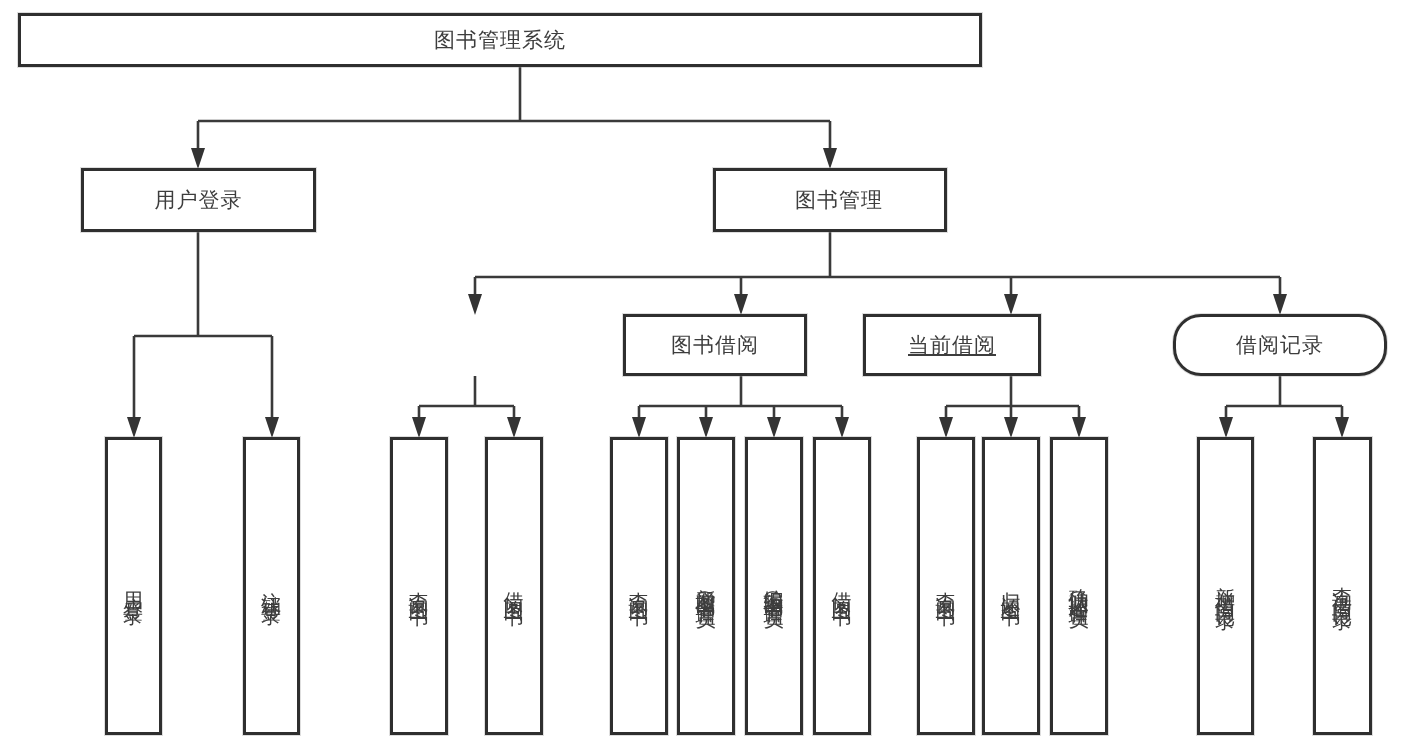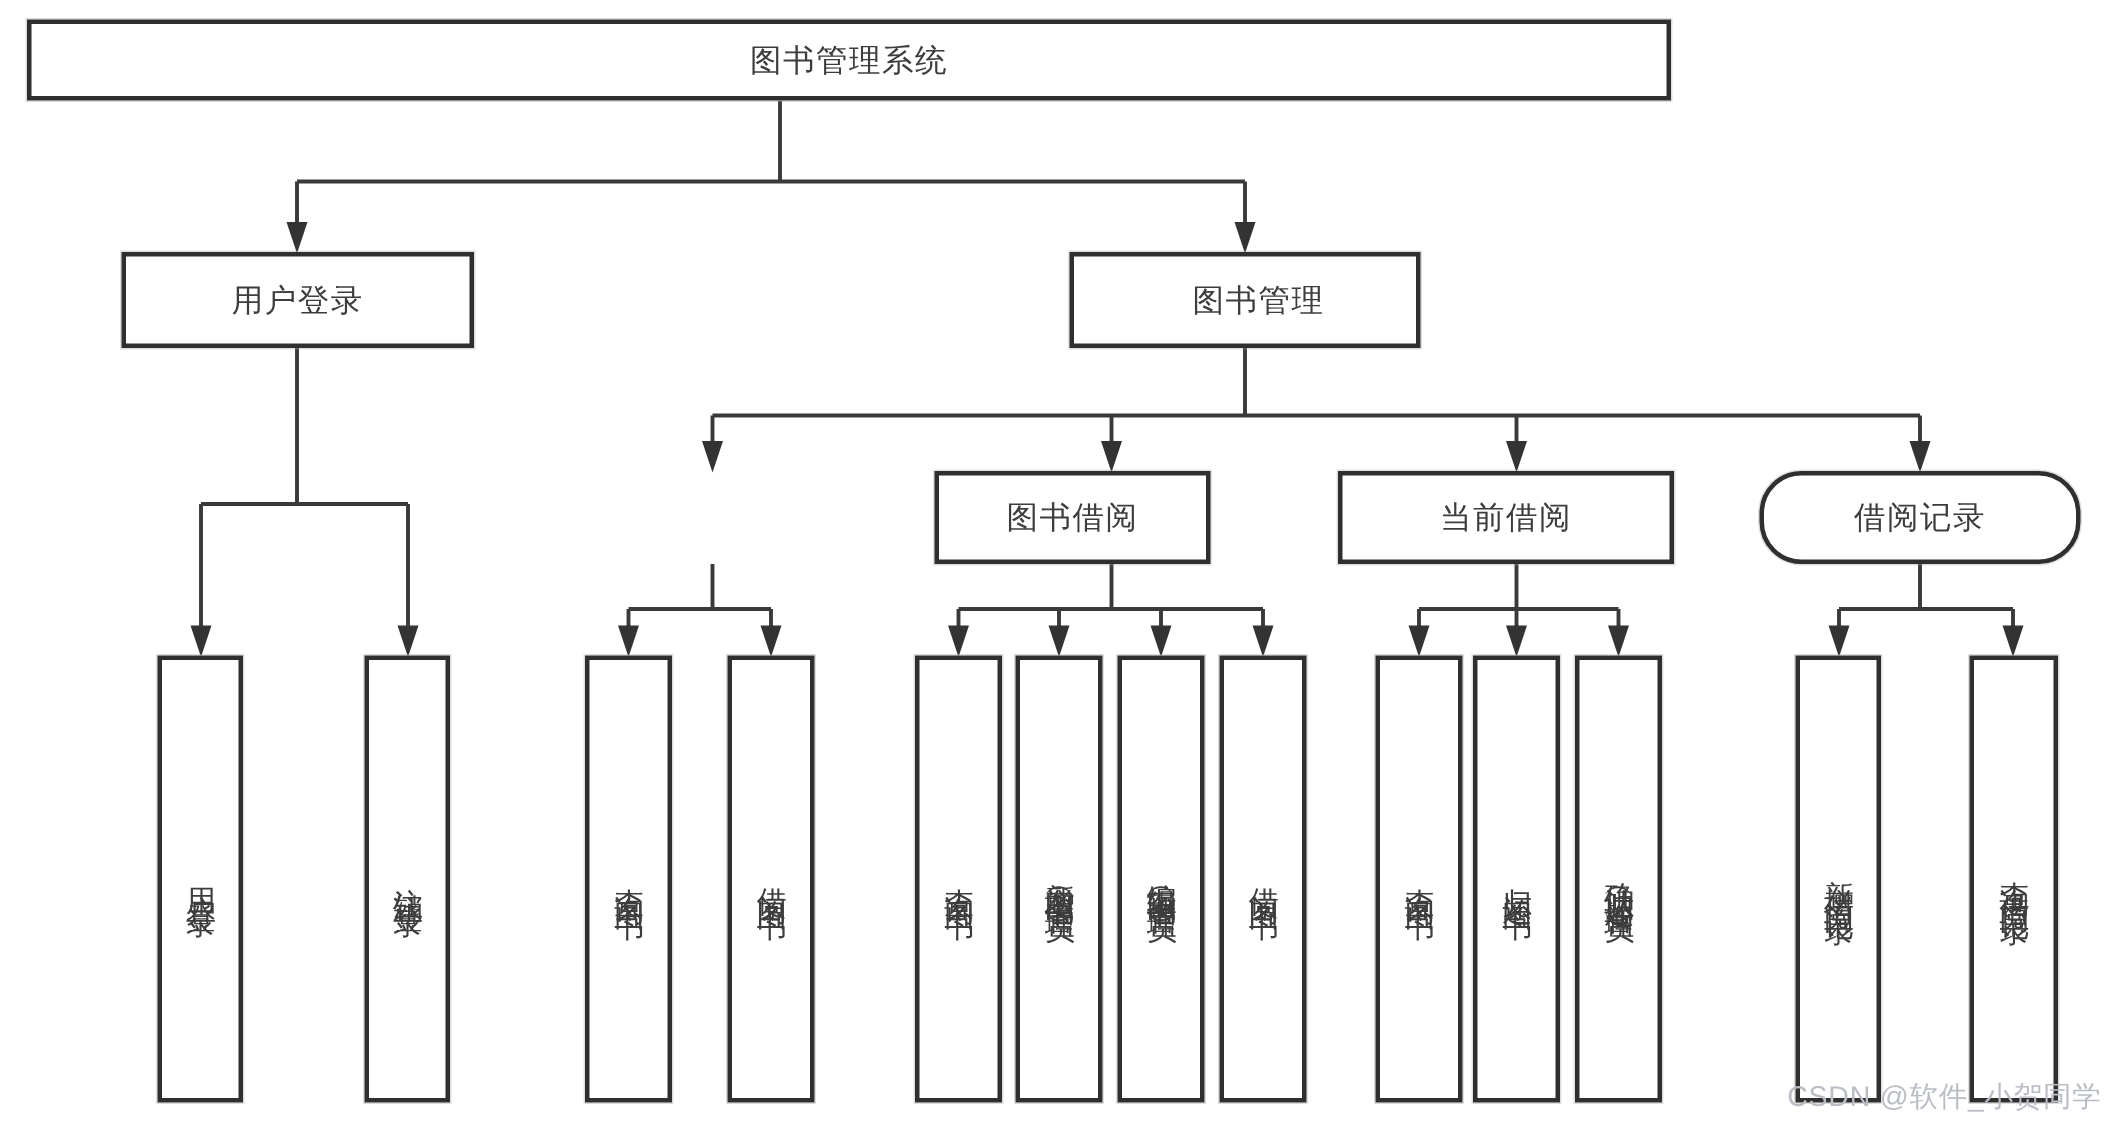--- a/index.html
+++ b/index.html
@@ -25,26 +25,26 @@
   }
   .leaf{
     writing-mode:vertical-rl;
     text-orientation:mixed;
     font-size:20px;
     letter-spacing:5px;
     line-height:1;
     padding:6px 0;
   }
   
-  .n-root{left:18px;top:13px;width:1096px;height:54px;}
+  .n-root{left:18px;top:13px;width:964px;height:54px;}
   .n-user-login{left:81px;top:168px;width:235px;height:64px;}
   .n-book-mgmt{left:713px;top:168px;width:234px;height:64px;padding-left:18px;}
   .n-new-book{left:362px;top:314px;width:226px;height:62px;}
   .n-book-borrow{left:623px;top:314px;width:184px;height:62px;}
-  .n-current-borrow{left:892px;top:314px;width:224px;height:62px;}
+  .n-current-borrow{left:863px;top:314px;width:178px;height:62px;text-decoration:underline;}
   .n-borrow-records{left:1173px;top:314px;width:214px;height:62px;border-radius:28px;}
   .n-l1{left:105px;top:437px;width:57px;height:298px;}
   .n-l2{left:243px;top:437px;width:57px;height:298px;}
   .n-l3{left:390px;top:437px;width:58px;height:298px;}
   .n-l4{left:485px;top:437px;width:58px;height:298px;}
   .n-l5{left:610px;top:437px;width:58px;height:298px;}
   .n-l6{left:677px;top:437px;width:58px;height:298px;letter-spacing:3px;}
   .n-l7{left:745px;top:437px;width:58px;height:298px;letter-spacing:3px;}
   .n-l8{left:813px;top:437px;width:58px;height:298px;}
   .n-l9{left:917px;top:437px;width:58px;height:298px;}
@@ -127,15 +127,14 @@
   <div class="node leaf n-l7">编辑图书（管理员）</div>
   <div class="node leaf n-l8">借阅图书</div>
 
   <div class="node leaf n-l9">查询图书</div>
   <div class="node leaf n-l10">归还图书</div>
   <div class="node leaf n-l11">确认归还（管理员）</div>
 
   <div class="node leaf n-l12">新增借阅记录</div>
   <div class="node leaf n-l13">查询借阅记录</div>
 
-  <div class="watermark">CSDN @软件_小贺同学</div>
 
 </div>
 
 </body></html>

